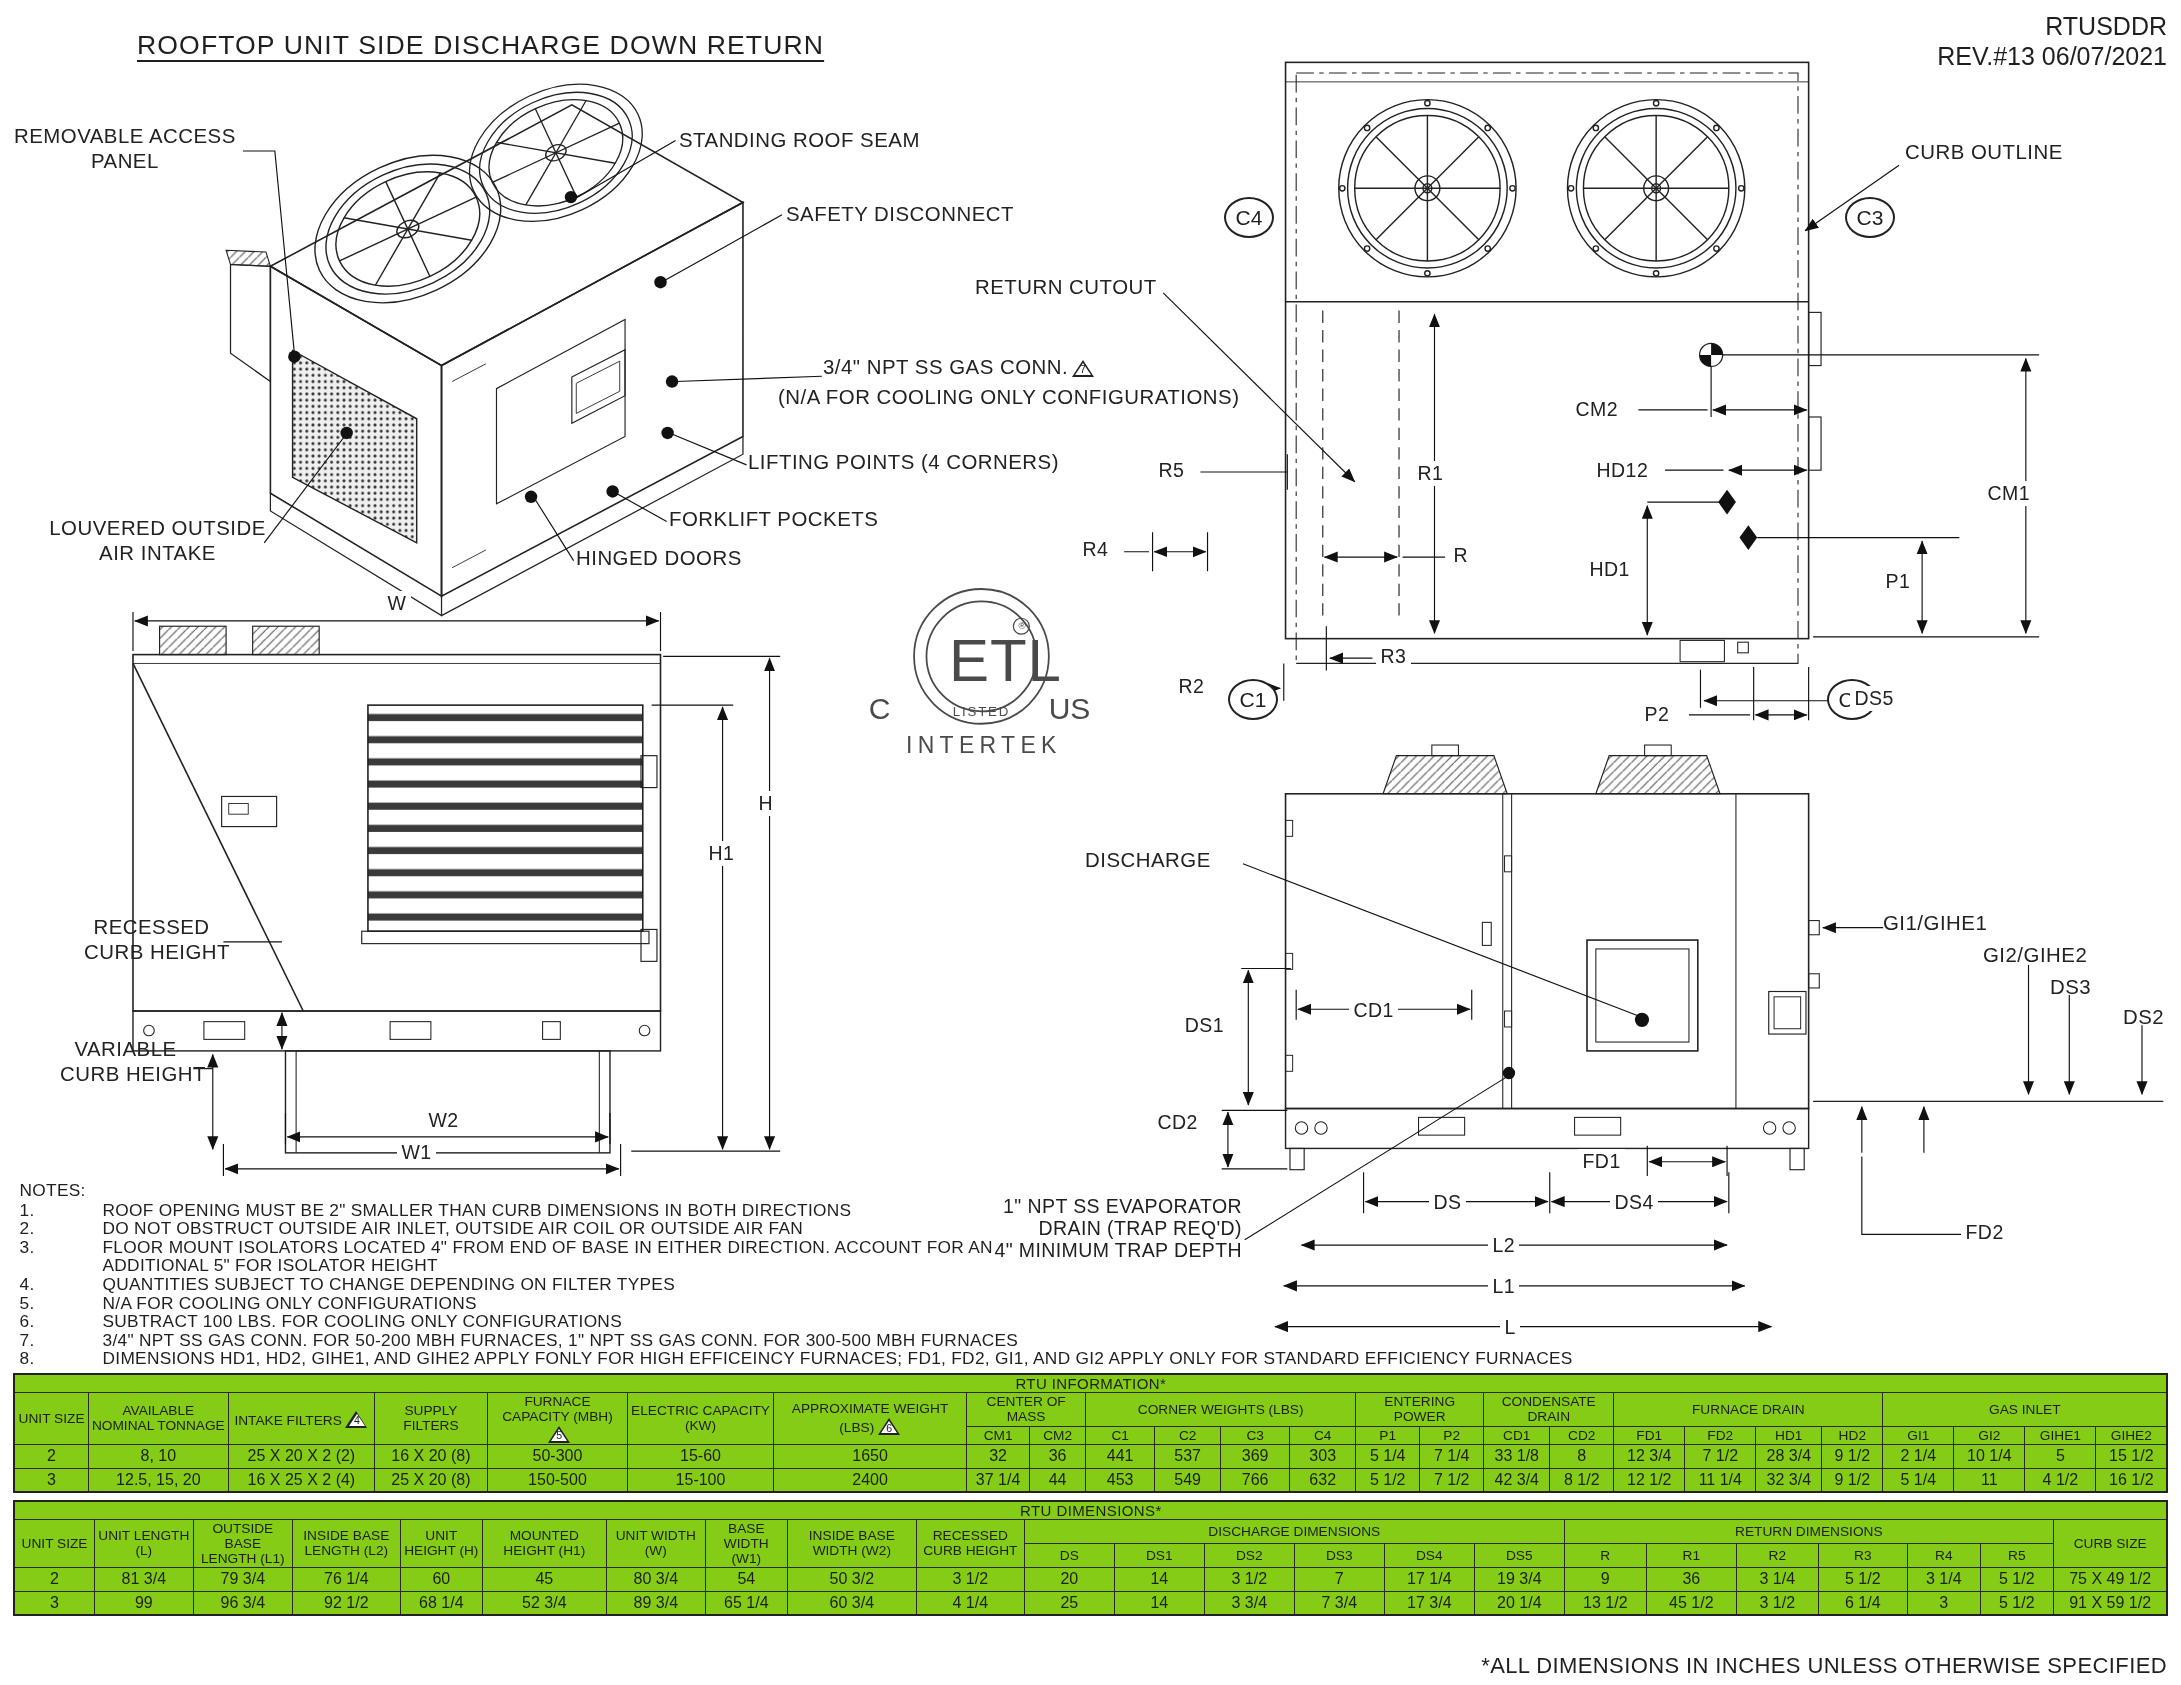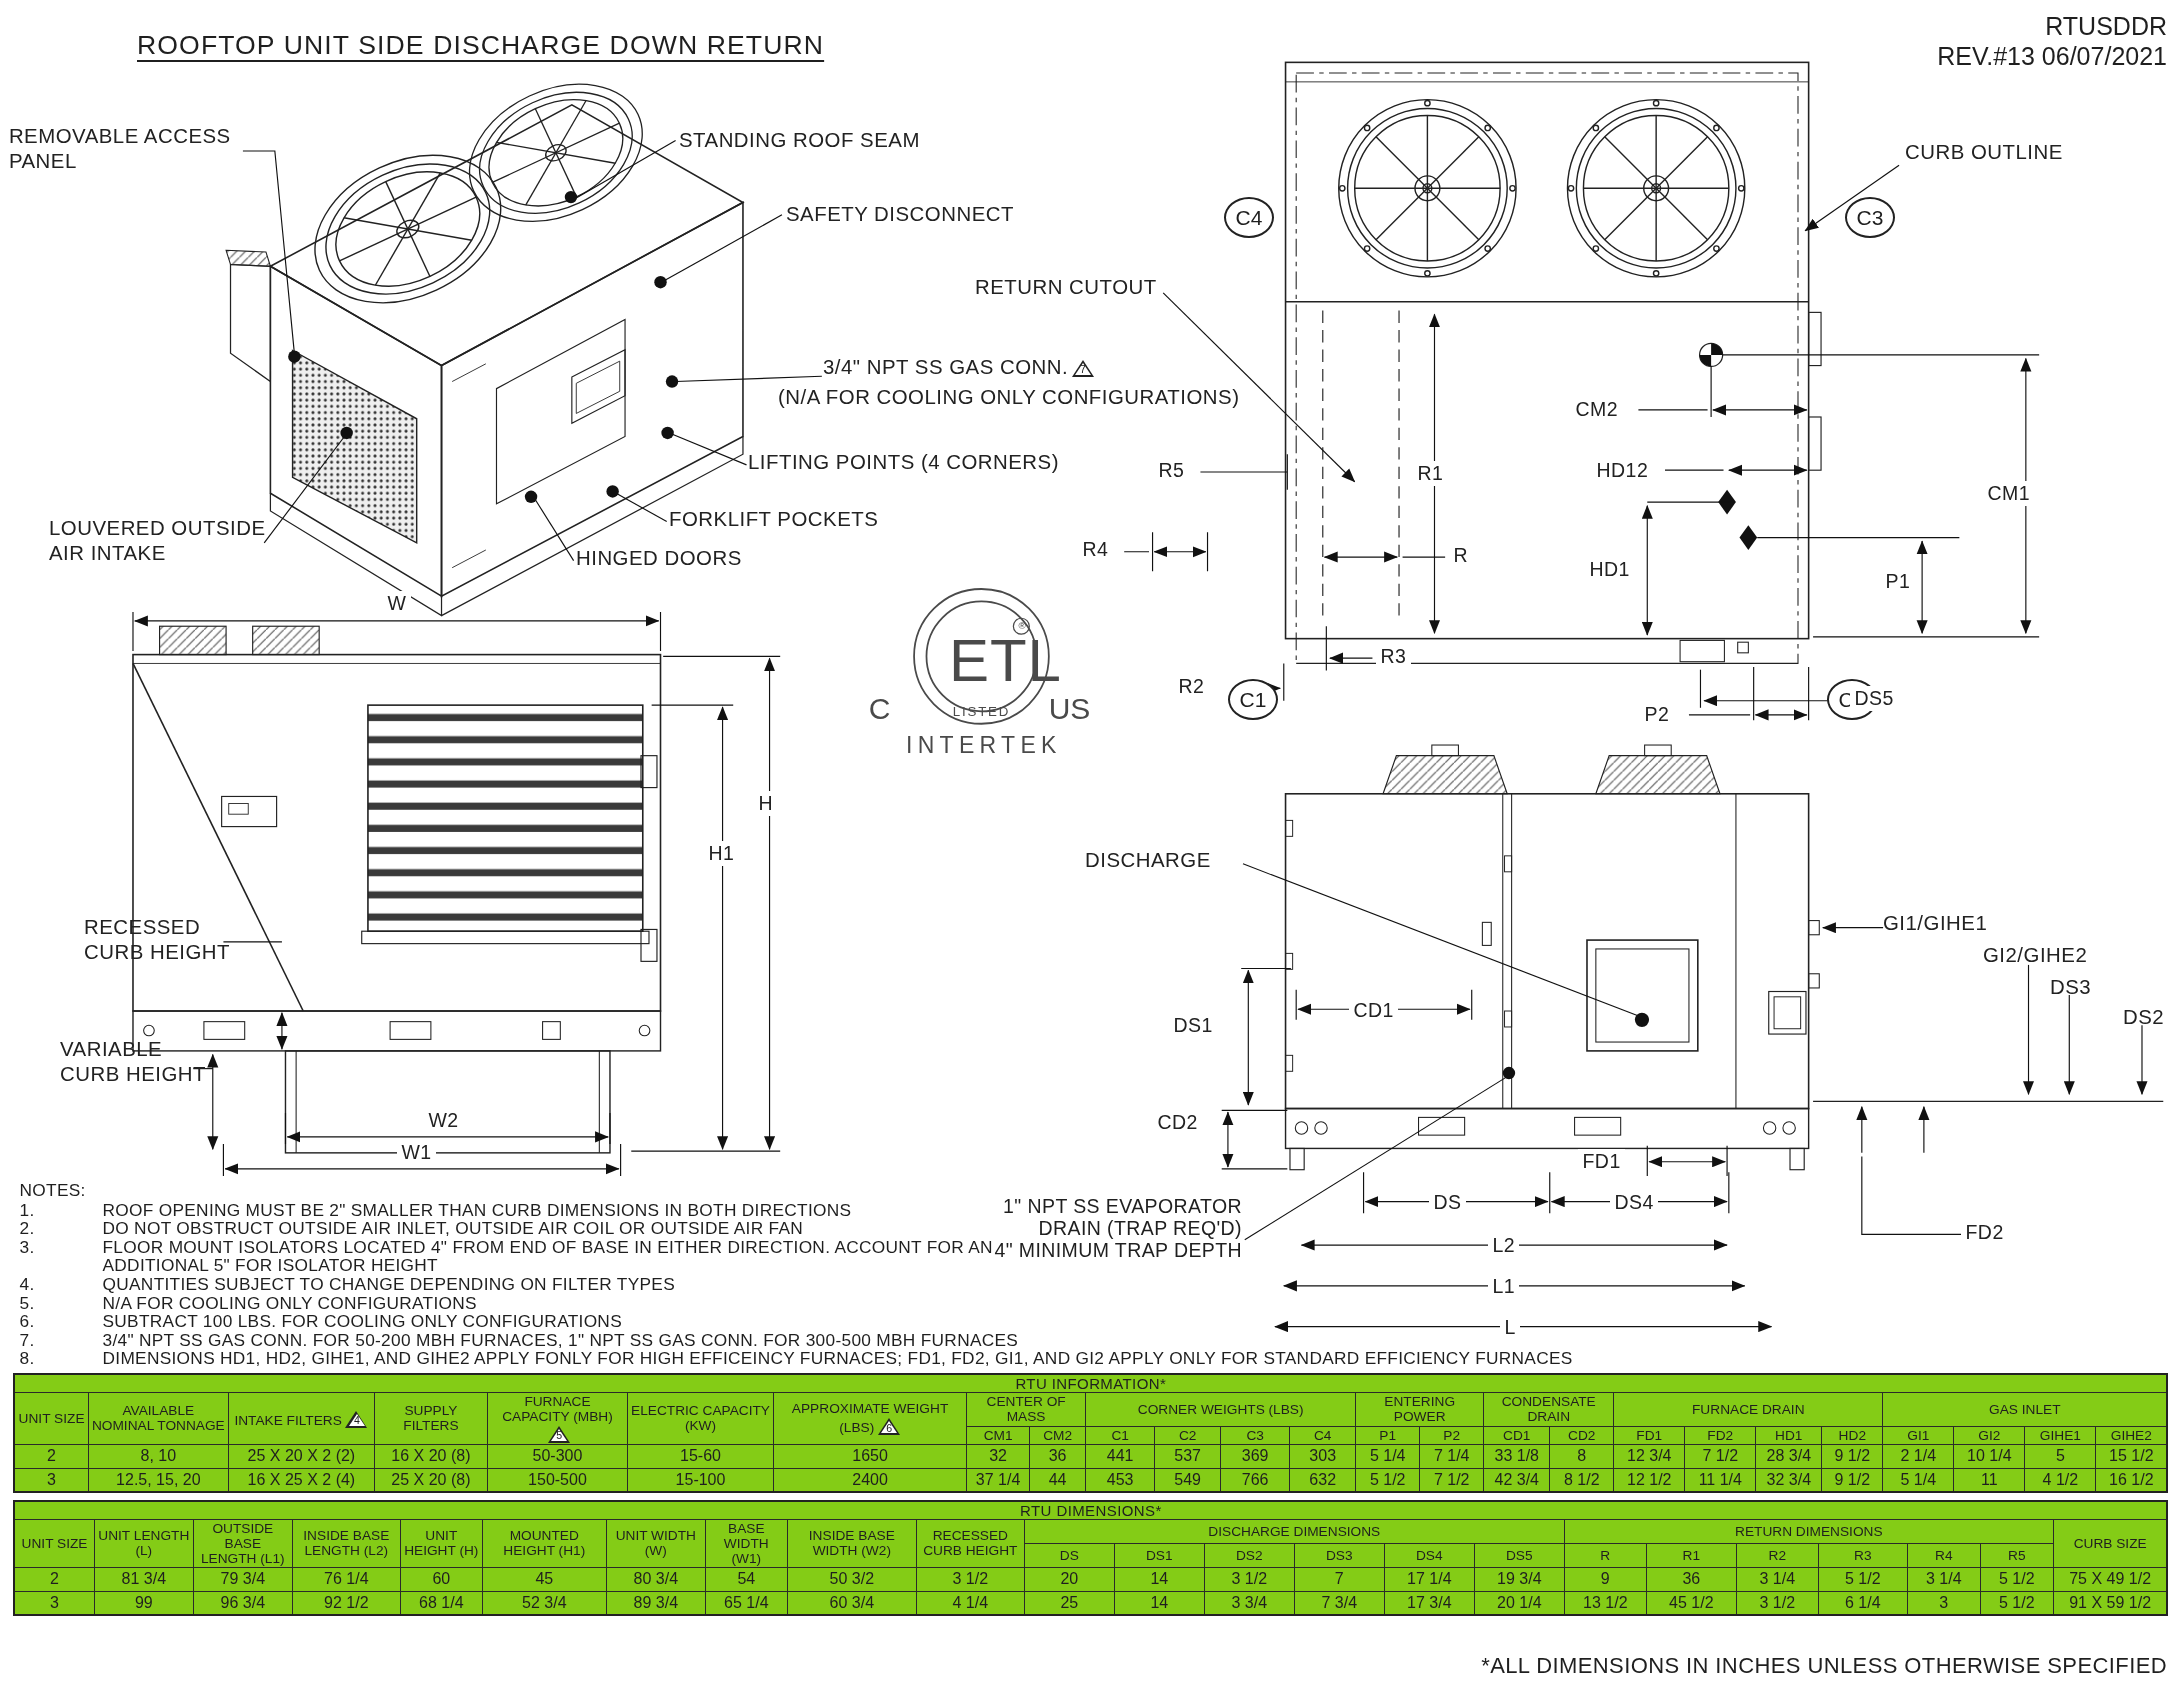--- a/index.html
+++ b/index.html
@@ -1,21 +1,21 @@
 <!DOCTYPE html>
 <html style="font-size:14px"><head>
 <meta charset="utf-8">
 <style>
   *{margin:0;padding:0;box-sizing:border-box}
   html,body{background:#fff}
   body{width:2181px;height:1686px;position:relative;overflow:hidden;
        font-family:"Liberation Sans",sans-serif;color:#1f1f1f}
   #art{position:absolute;left:0;top:0;z-index:0}
   .lbl{position:absolute;font-size:20.4px;letter-spacing:0.5px;white-space:nowrap;color:#222;z-index:2;line-height:25px}
-  .lbl.r{text-align:left}
+  .lbl.r{text-align:center}
   .lbl.dim{background:#fff;padding:0 4.4px;font-size:19.5px}
   #title{position:absolute;left:137px;top:30px;font-size:26.6px;letter-spacing:1.1px;
          text-decoration:underline;text-underline-offset:6.2px;z-index:2}
   #rev{position:absolute;right:14px;top:10.6px;text-align:right;font-size:25px;line-height:30px;z-index:2}
   .circ{position:absolute;width:50px;height:41px;border:2px solid #222;border-radius:50%;
         text-align:center;line-height:37px;font-size:21px;background:#fff;z-index:2;letter-spacing:0}
   .tri{position:relative;display:inline-block;width:23px;height:18.6px;vertical-align:-2.7px;margin-left:3.5px}
   .tri::before{content:"";position:absolute;left:0;bottom:0;border-left:11.5px solid transparent;
         border-right:11.5px solid transparent;border-bottom:17.7px solid #222}
   .tri::after{content:"";position:absolute;left:3.5px;bottom:1.8px;border-left:8px solid transparent;

